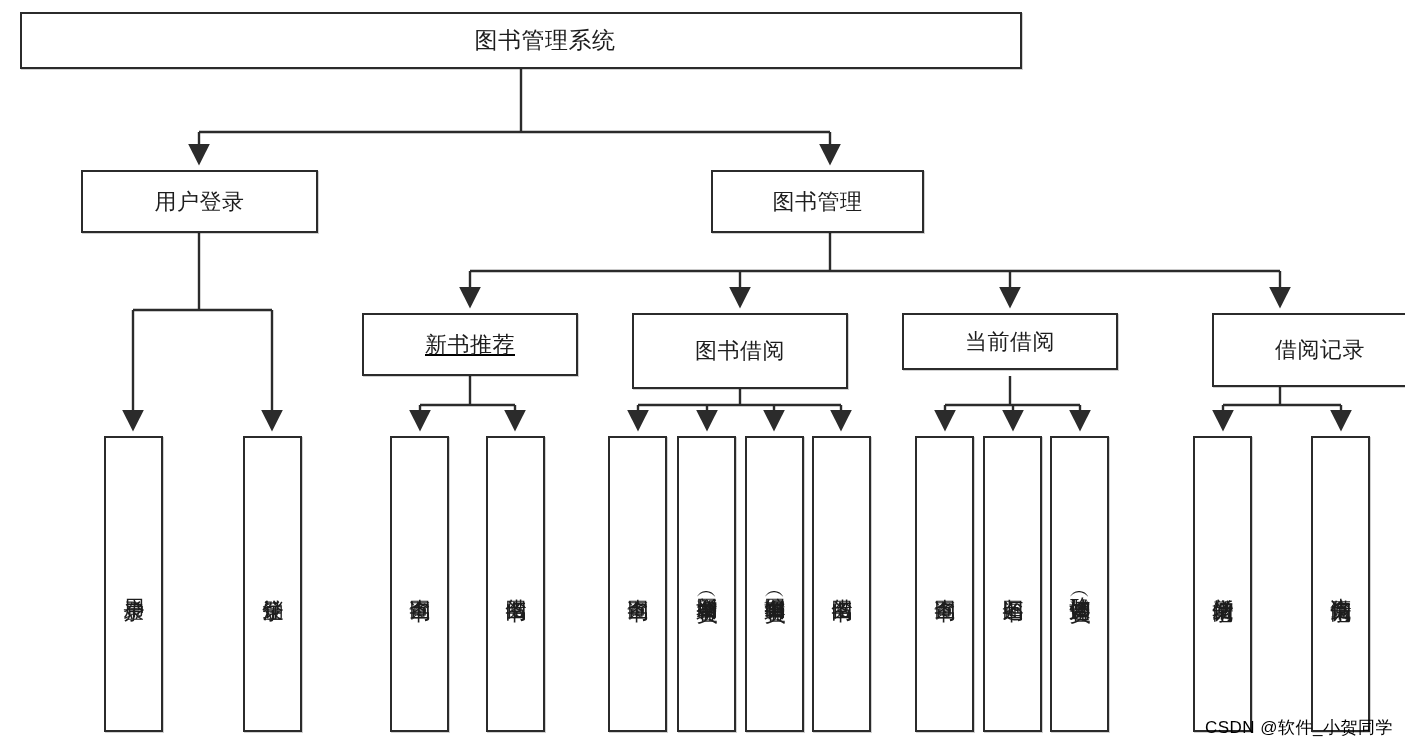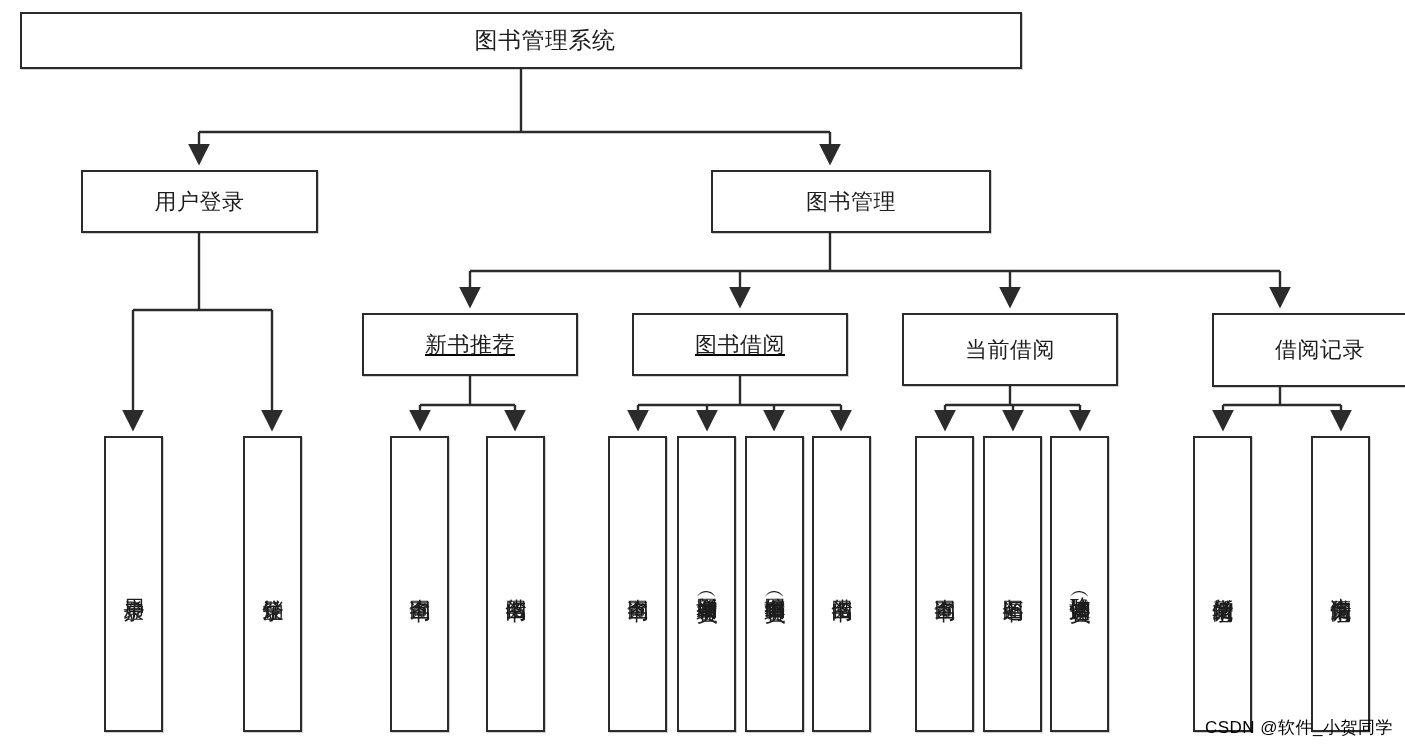--- a/index.html
+++ b/index.html
@@ -123,33 +123,33 @@
   </svg>
 
   <div class="node-box level-1" style="left:20px; top:12px; width:1002px; height:57px;padding-left:48px;">
     <span class="node-label">图书管理系统</span>
   </div>
 
   <div class="node-box level-2" style="left:81px; top:170px; width:237px; height:63px;">
     <span class="node-label">用户登录</span>
   </div>
 
-  <div class="node-box level-2" style="left:711px; top:170px; width:280px; height:63px;">
+  <div class="node-box level-2" style="left:711px; top:170px; width:213px; height:63px;">
     <span class="node-label">图书管理</span>
   </div>
 
   <div class="node-box level-3" style="left:362px; top:313px; width:216px; height:63px;text-decoration:underline;">
     <span class="node-label">新书推荐</span>
   </div>
 
-  <div class="node-box level-3" style="left:632px; top:313px; width:216px; height:63px;text-decoration:underline;">
+  <div class="node-box level-3" style="left:632px; top:313px; width:216px; height:76px;">
     <span class="node-label">图书借阅</span>
   </div>
 
-  <div class="node-box level-3" style="left:902px; top:313px; width:216px; height:73px;">
+  <div class="node-box level-3" style="left:902px; top:313px; width:216px; height:57px;">
     <span class="node-label">当前借阅</span>
   </div>
 
   <div class="node-box level-3" style="left:1212px; top:313px; width:216px; height:74px;">
     <span class="node-label">借阅记录</span>
   </div>
 
   <div class="node-box vertical" style="left:104px; top:436px; width:59px; height:296px;">
     <span class="node-label">用户登录</span>
   </div>

